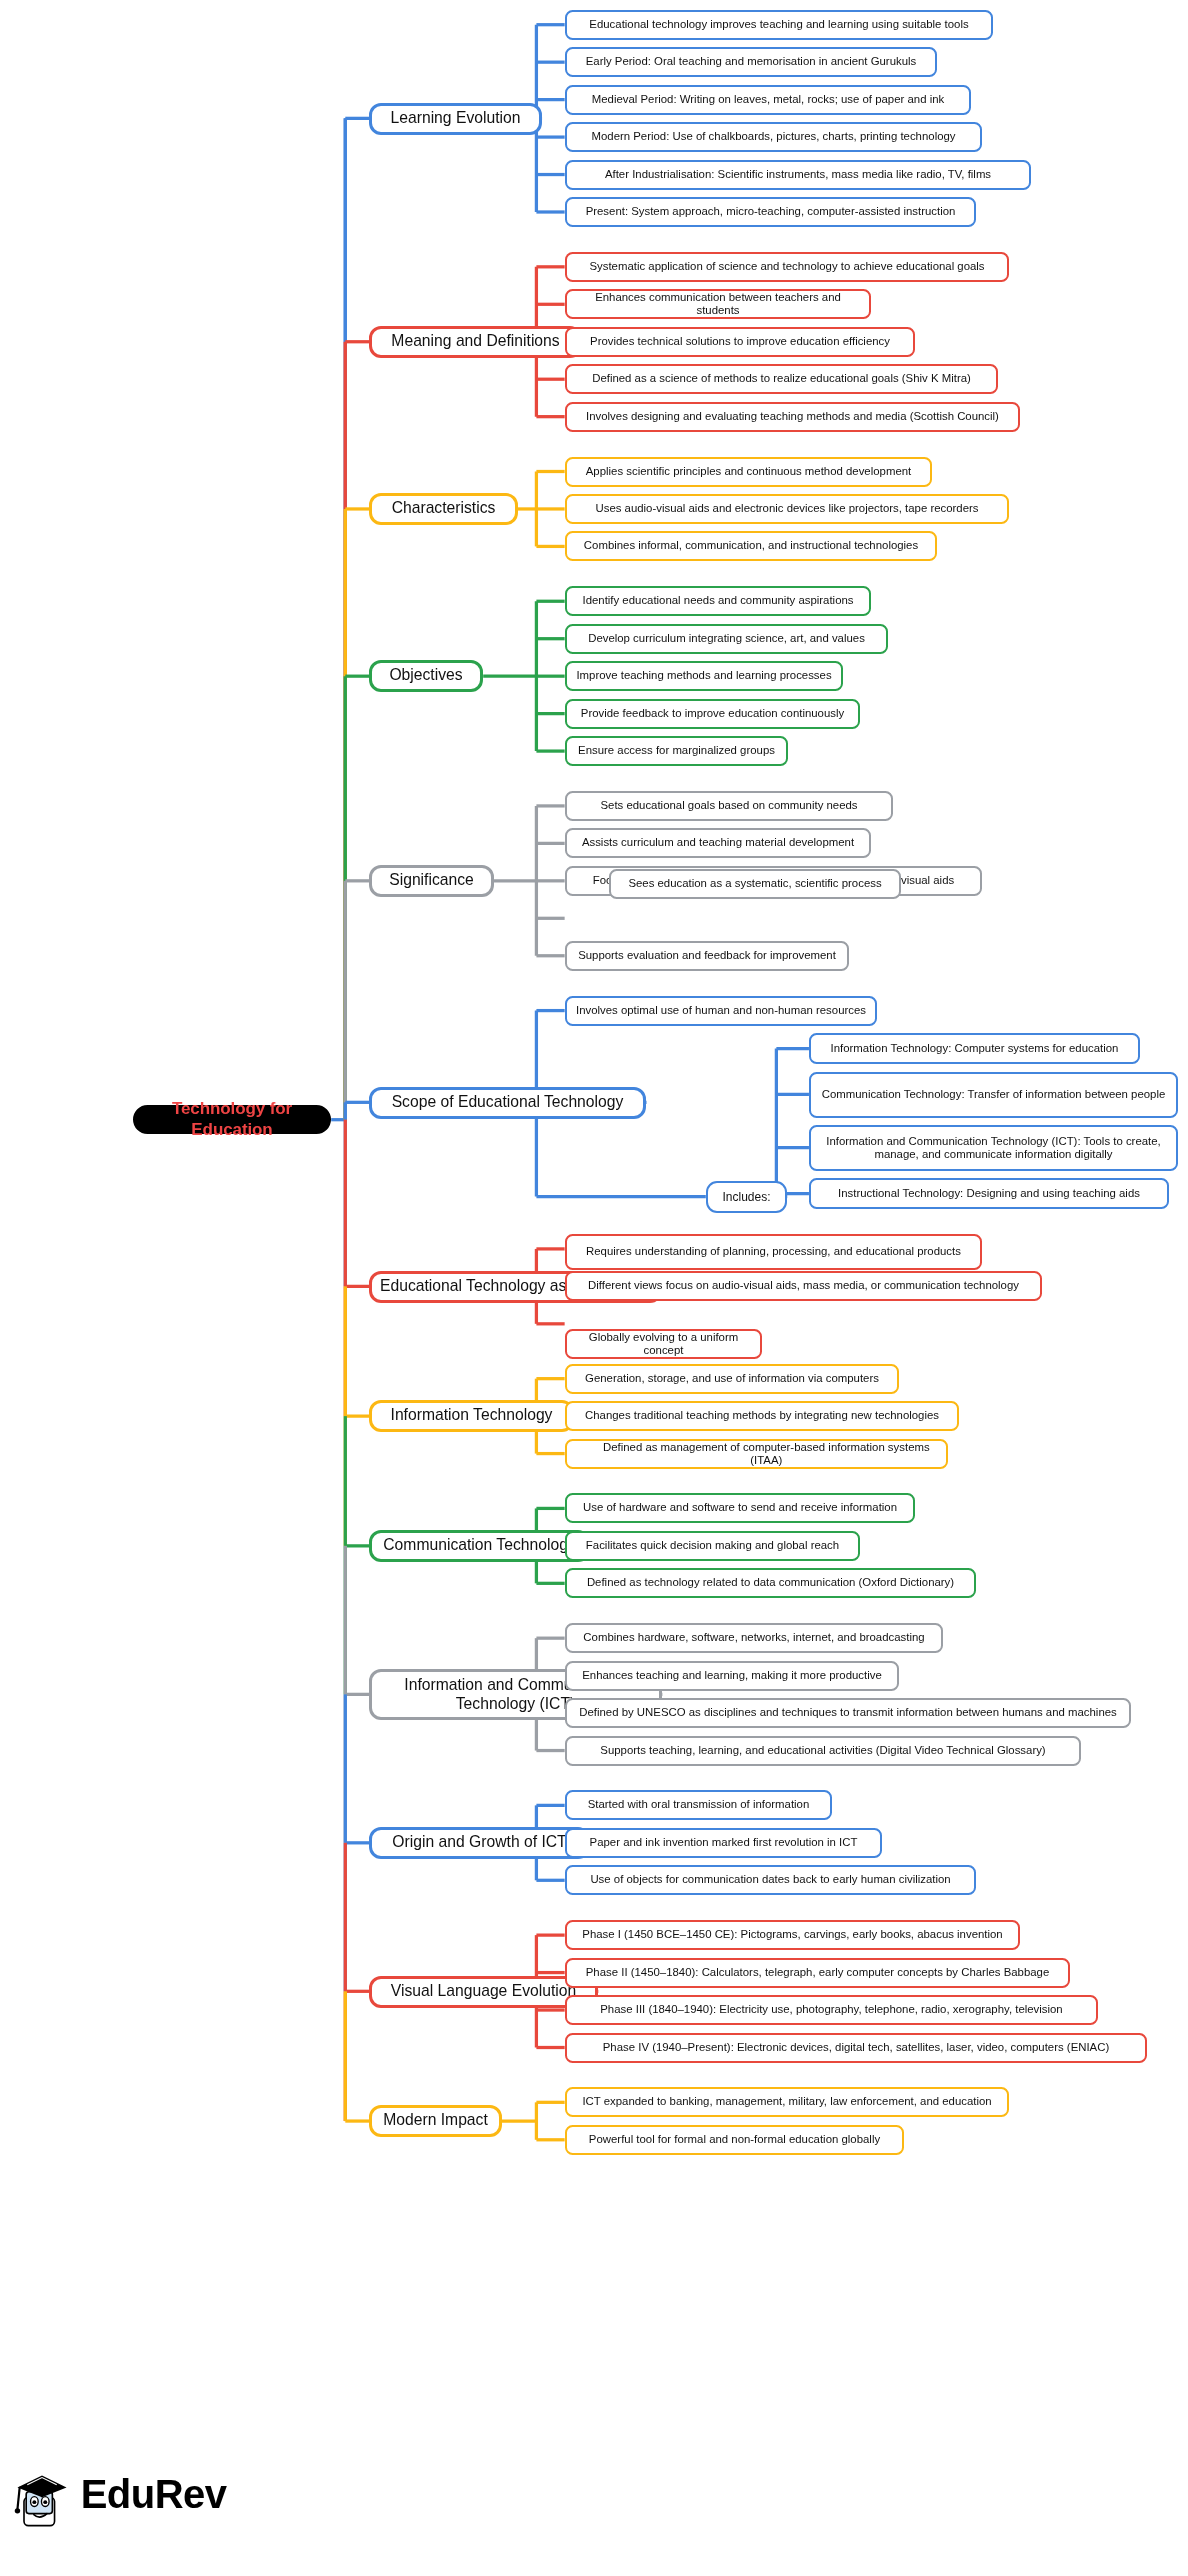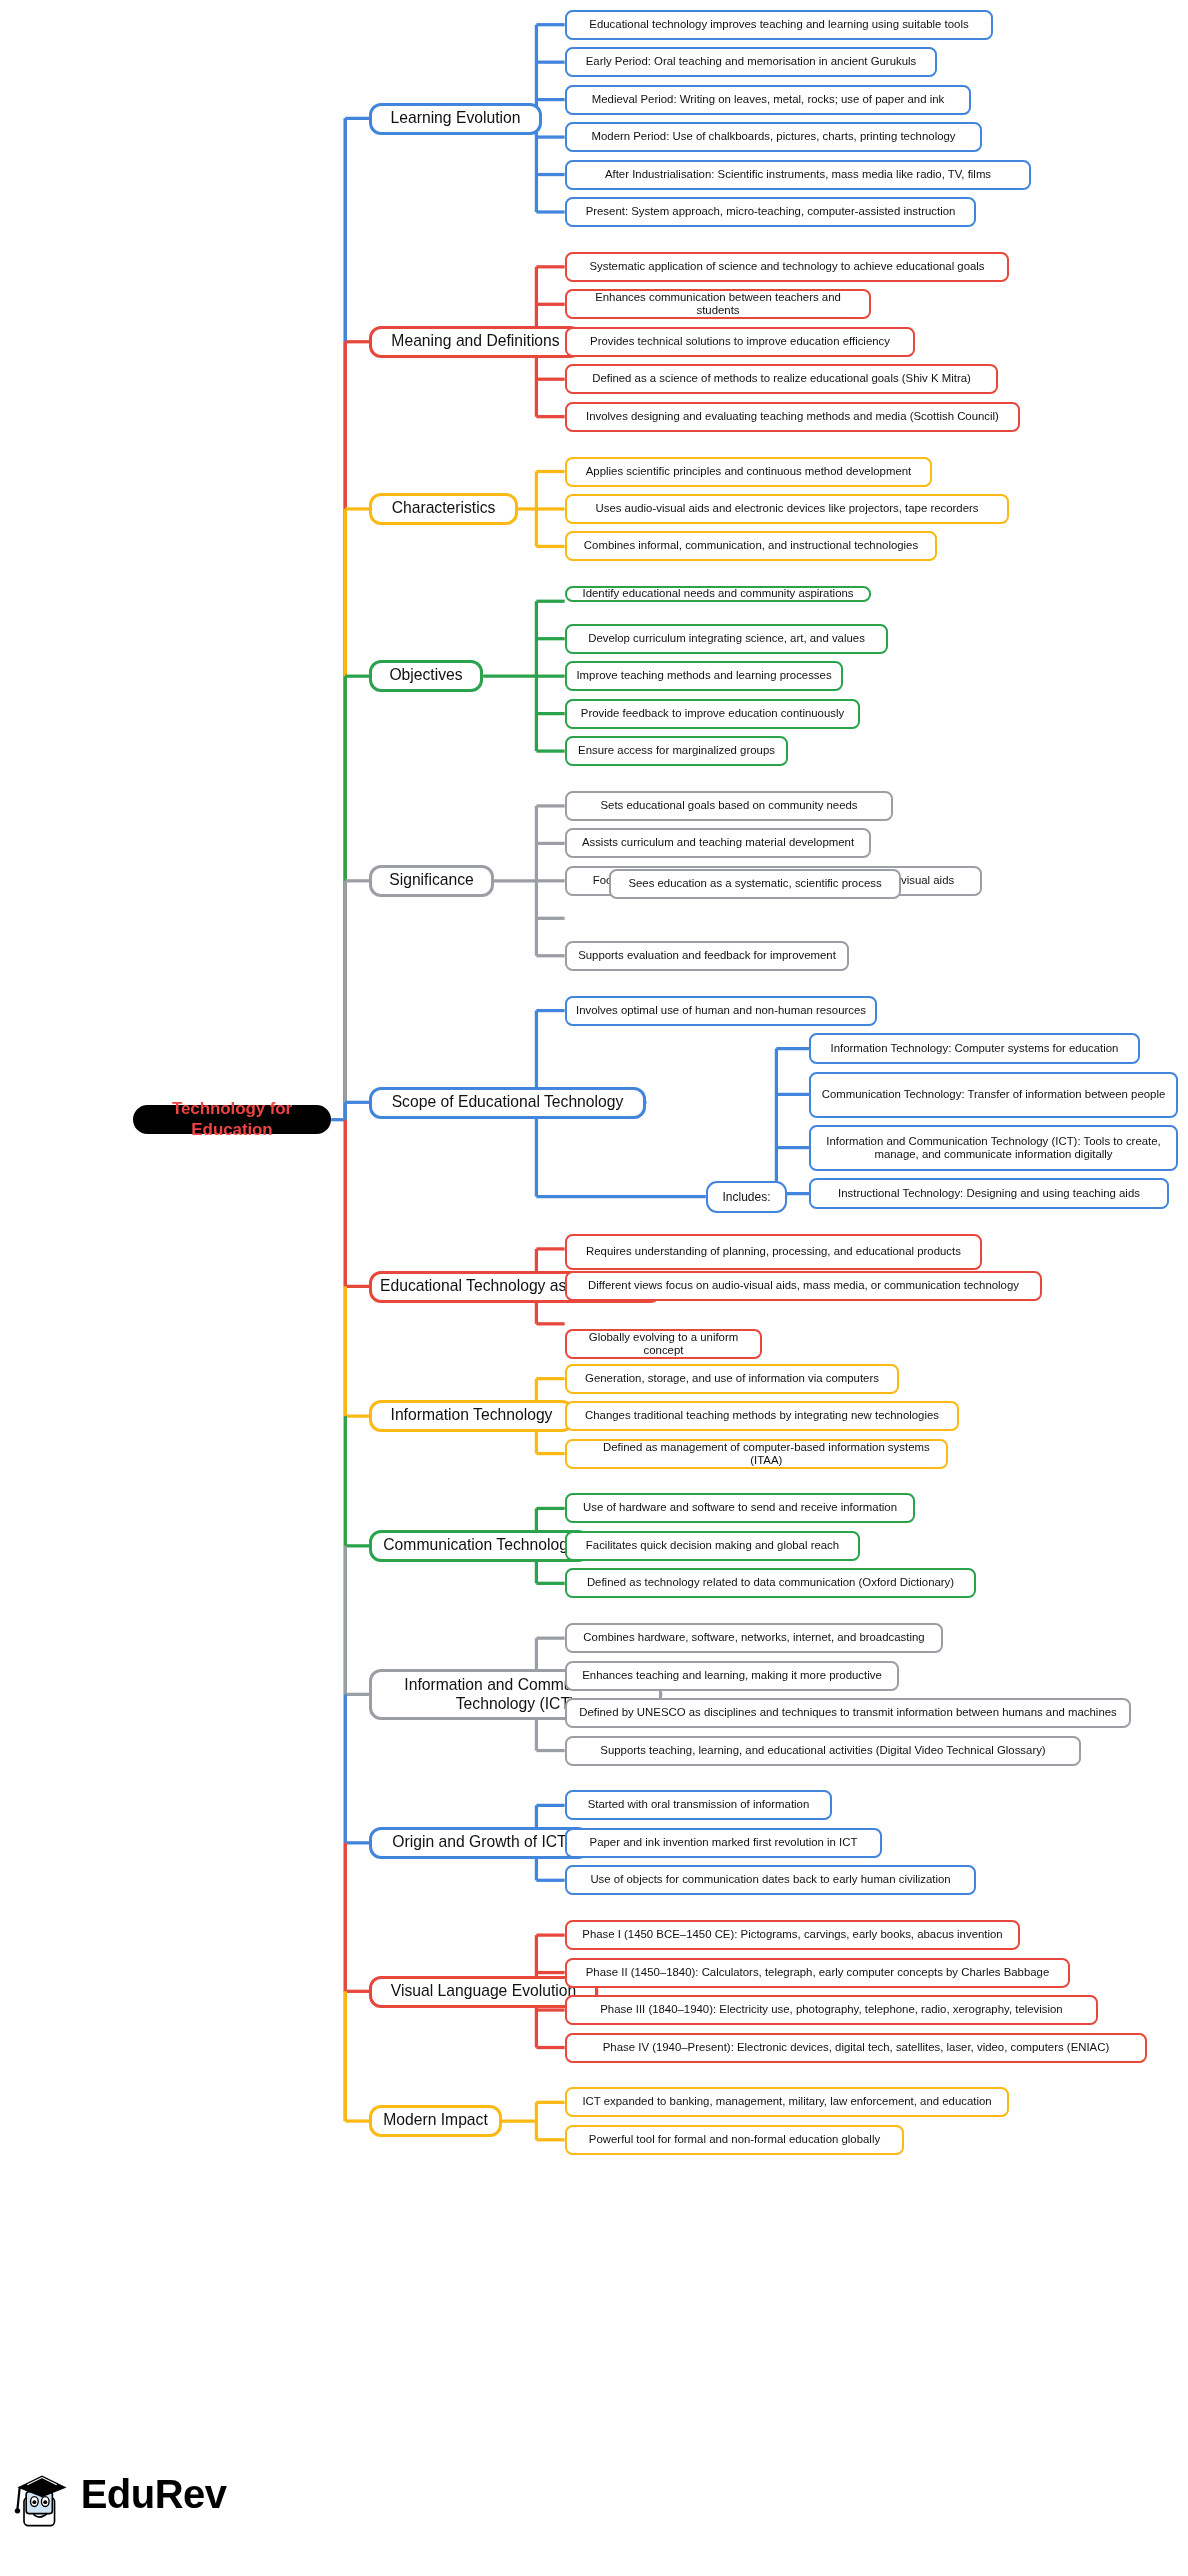--- a/index.html
+++ b/index.html
@@ -245,21 +245,21 @@
       <div class="node leaf c-red" style="left: 565px; top: 252px; width: 444px; height: 30px;">Systematic application of science and technology to achieve educational goals</div>
       <div class="node leaf c-red" style="left: 565px; top: 289px; width: 306px; height: 30px;">Enhances communication between teachers and students</div>
       <div class="node leaf c-red" style="left: 565px; top: 327px; width: 350px; height: 30px;">Provides technical solutions to improve education efficiency</div>
       <div class="node leaf c-red" style="left: 565px; top: 364px; width: 433px; height: 30px;">Defined as a science of methods to realize educational goals (Shiv K Mitra)</div>
       <div class="node leaf c-red" style="left: 565px; top: 402px; width: 455px; height: 30px;">Involves designing and evaluating teaching methods and media (Scottish Council)</div>
       <div class="node branch c-amber" style="left: 369px; top: 493px; width: 149px; height: 31.5px;">Characteristics</div>
       <div class="node leaf c-amber" style="left: 565px; top: 457px; width: 367px; height: 30px;">Applies scientific principles and continuous method development</div>
       <div class="node leaf c-amber" style="left: 565px; top: 494px; width: 444px; height: 30px;">Uses audio-visual aids and electronic devices like projectors, tape recorders</div>
       <div class="node leaf c-amber" style="left: 565px; top: 531px; width: 372px; height: 30px;">Combines informal, communication, and instructional technologies</div>
       <div class="node branch c-green" style="left: 369px; top: 660px; width: 114px; height: 31.5px;">Objectives</div>
-      <div class="node leaf c-green" style="left: 565px; top: 586px; width: 306px; height: 16px;">Identify educational needs and community aspirations</div>
+      <div class="node leaf c-green" style="left: 565px; top: 586px; width: 306px; height: 30px;">Identify educational needs and community aspirations</div>
       <div class="node leaf c-green" style="left: 565px; top: 624px; width: 323px; height: 30px;">Develop curriculum integrating science, art, and values</div>
       <div class="node leaf c-green" style="left: 565px; top: 661px; width: 278px; height: 30px;">Improve teaching methods and learning processes</div>
       <div class="node leaf c-green" style="left: 565px; top: 699px; width: 295px; height: 30px;">Provide feedback to improve education continuously</div>
       <div class="node leaf c-green" style="left: 565px; top: 736px; width: 223px; height: 30px;">Ensure access for marginalized groups</div>
       <div class="node branch c-gray" style="left: 369px; top: 865px; width: 125px; height: 31.5px;">Significance</div>
       <div class="node leaf c-gray" style="left: 565px; top: 791px; width: 328px; height: 30px;">Sets educational goals based on community needs</div>
       <div class="node leaf c-gray" style="left: 565px; top: 828px; width: 306px; height: 30px;">Assists curriculum and teaching material development</div>
       <div class="node leaf c-gray" style="left: 565px; top: 866px; width: 417px; height: 30px;">Focuses on selecting effective teaching strategies and audio-visual aids</div>
       <div class="node leaf c-gray" style="left: 565px; top: 869px; width: 292px; height: 30px; margin-left: 44px;">Sees education as a systematic, scientific process</div>
       <div class="node leaf c-gray" style="left: 565px; top: 941px; width: 284px; height: 30px;">Supports evaluation and feedback for improvement</div>

